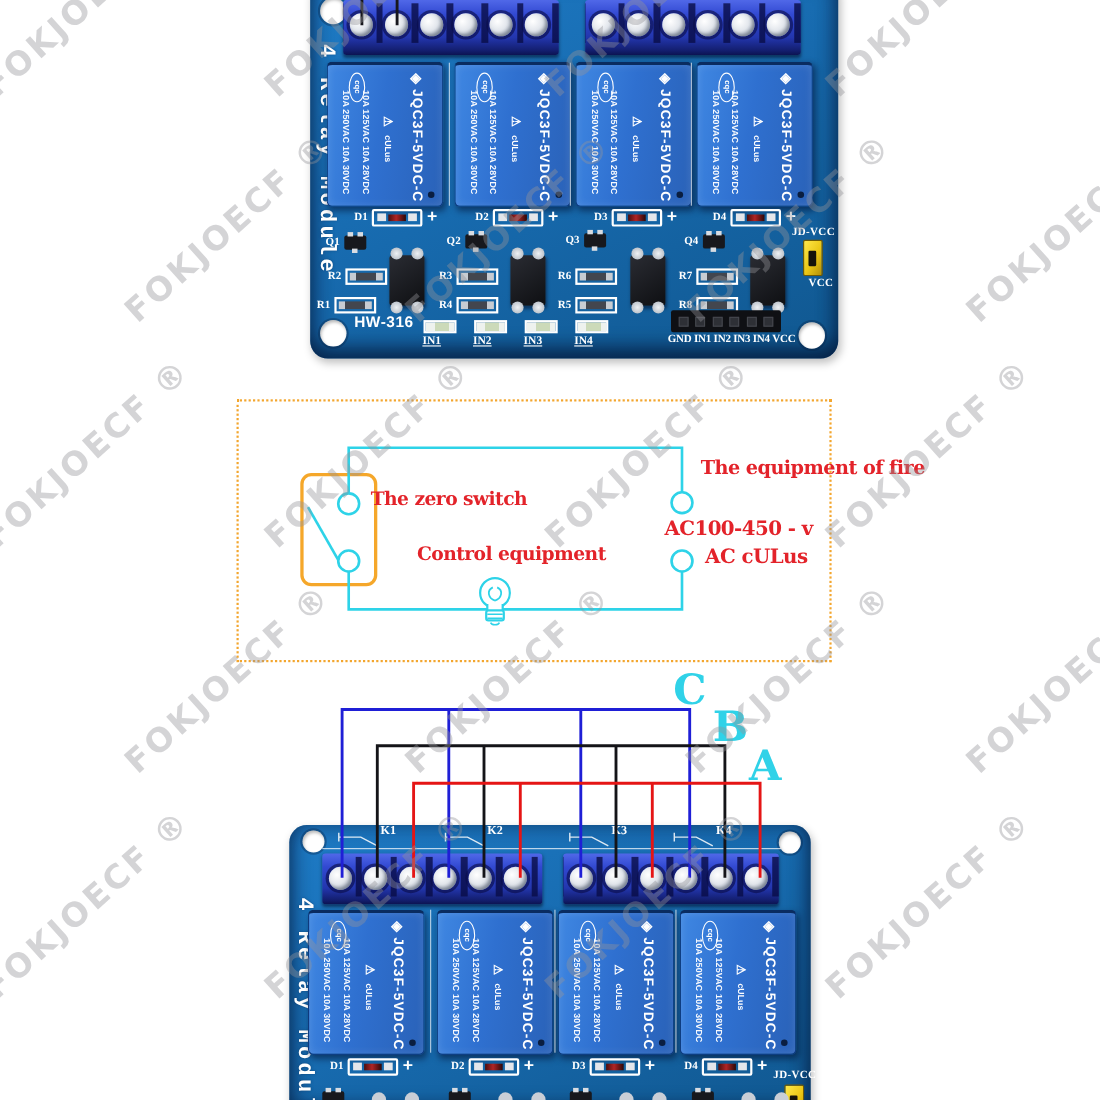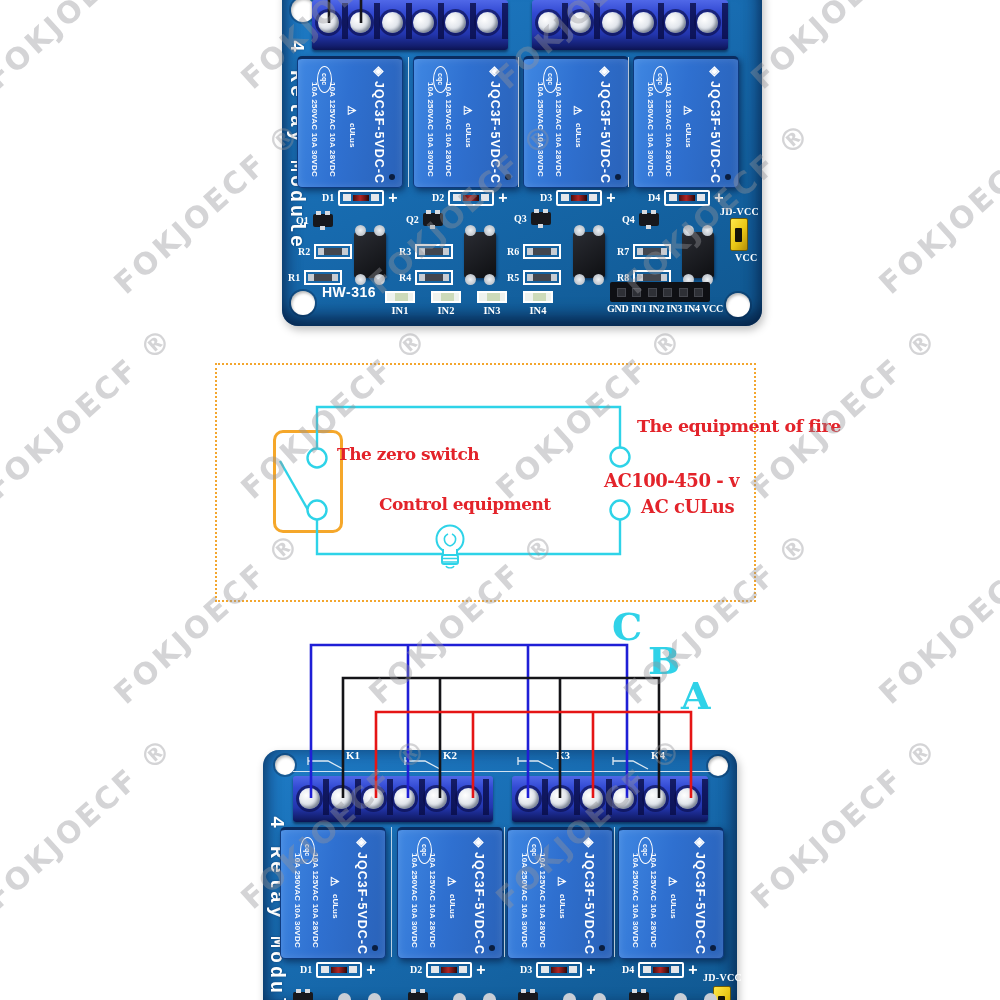--- a/index.html
+++ b/index.html
@@ -85,21 +85,21 @@
   .opto i:nth-of-type(3){left:1px;bottom:-7px}.opto i:nth-of-type(4){right:1px;bottom:-7px}
 
   .runit{position:absolute;display:flex;align-items:center;gap:4px;}
   .res{width:38px;height:15px;border:2px solid #fff;position:relative;display:inline-block;}
   .res::before{content:"";position:absolute;left:2px;right:2px;top:2px;bottom:2px;
       background:linear-gradient(90deg,#c8ccd2 0 6px,#43464e 6px 24px,#c8ccd2 24px);}
 
   .hw{position:absolute;font:700 14px "Liberation Sans",sans-serif;color:#fff;letter-spacing:.5px;}
   .led{position:absolute;top:311px;width:30px;height:12px;border:2px solid #fff;
       background:linear-gradient(90deg,#eef2ee 0 8px,#ccdab9 8px 21px,#eef2ee 21px);}
-  .inlabel{position:absolute;top:325px;width:32px;text-align:center;font:700 10.5px "Liberation Serif",serif;color:#fff;}
+  .inlabel{position:absolute;top:325px;width:32px;text-align:left;font:700 10.5px "Liberation Serif",serif;color:#fff;text-decoration:underline;}
 
   .hdr{position:absolute;left:328px;top:302px;width:100px;height:20px;background:#0f1014;border-radius:2px;
       display:flex;justify-content:space-evenly;align-items:center;}
   .hdr i{width:9px;height:9px;background:#2e3036;border:1px solid #45474e;}
   .hdrlabel{position:absolute;left:325px;top:323px;font:700 10px "Liberation Serif",serif;color:#fff;
       letter-spacing:-.2px;white-space:nowrap;}
 
   .jdlabel{position:absolute;font:700 10px "Liberation Serif",serif;color:#fff;letter-spacing:.3px;white-space:nowrap;}
   .jumper{position:absolute;width:18px;height:33px;border-radius:2px;border:1px solid #6e5a06;
       background:linear-gradient(120deg,#ffe84a,#eac614 55%,#b38f08);}

